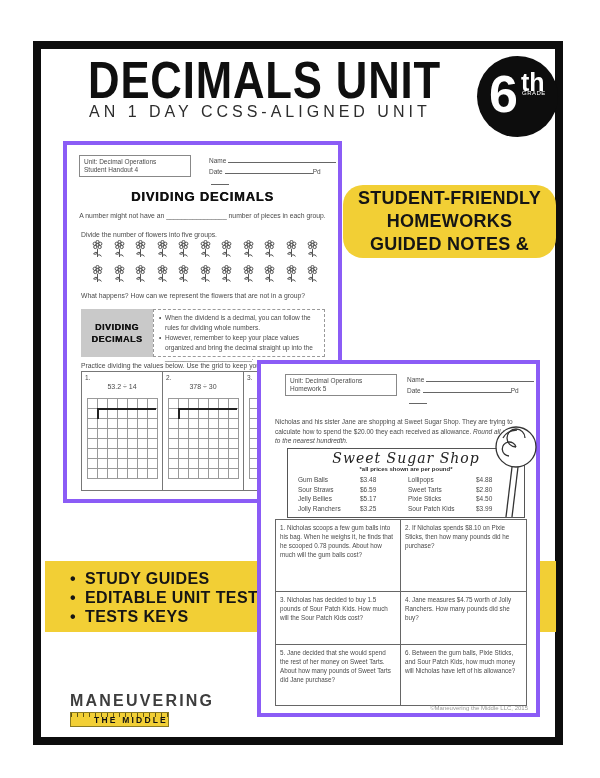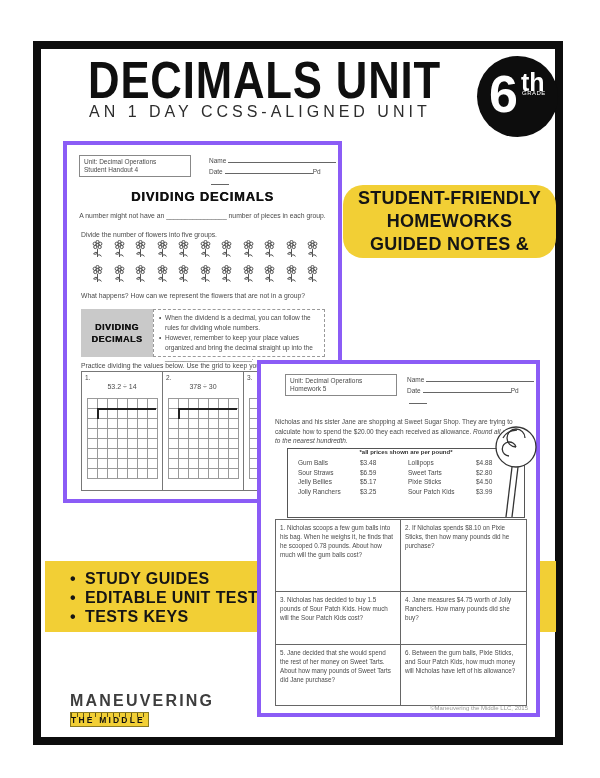--- a/index.html
+++ b/index.html
@@ -95,22 +95,22 @@
             display:grid; grid-template-columns:1fr 1fr; grid-template-rows:72px 53px 60px; }
   .qcell { border-right:1px solid #666; border-bottom:1px solid #666; padding:3px 4px;
            font-size:6.3px; line-height:9px; }
   .qcell:nth-child(2n) { border-right:none; }
   .qcell:nth-child(5), .qcell:nth-child(6) { border-bottom:none; }
   .copyright { position:absolute; right:8px; bottom:2px; font-size:6px; color:#999; }
 
   
   .logo { position:absolute; left:70px; top:692px; z-index:2; }
   .logo-top { font-size:16px; font-weight:bold; letter-spacing:2.2px; color:#3d3d3d; }
-  .logo-ruler { margin-top:2px; width:79px; height:15px; background:#F2CF35; border:1px solid #8a7a20;
-                text-align:left; font-size:8.5px; font-weight:bold; letter-spacing:2.2px; color:#111;
+  .logo-ruler { margin-top:2px; width:99px; height:15px; background:#F2CF35; border:1px solid #8a7a20;
+                text-align:right; font-size:8.5px; font-weight:bold; letter-spacing:2.2px; color:#111;
                 line-height:15px;
                 background-image:repeating-linear-gradient(90deg, rgba(60,55,10,0.8) 0 1px, transparent 1px 6px);
                 background-size:100% 4px; background-repeat:no-repeat; background-position:top left; }
 </style>
 </head>
 <body>
 
 <div class="page">
   <div class="frame"></div>
 
@@ -483,20 +483,21 @@
       <div>Homework 5</div>
     </div>
     <div class="namedate" style="left:146px; top:10px;">
       <div><span>Name</span><span class="uline w100"></span></div>
       <div><span>Date</span><span class="uline w85"></span><span>Pd</span><span class="uline w20"></span></div>
     </div>
 
     <p class="intro2"><span>Nicholas and his sister Jane are shopping at Sweet Sugar Shop.  They are trying to calculate how to spend the $20.00 they each received as allowance.  </span><i>Round all answers to the nearest hundredth.</i></p>
 
     <div class="shop-box">
+      <div class="shop-name">Sweet Sugar Shop</div>
       <div class="shop-note">*all prices shown are per pound*</div>
       <div class="shop-items">
         <span>Gum Balls</span>
           <span>$3.48</span>
           <span>Lollipops</span>
           <span>$4.88</span>
         <span>Sour Straws</span>
           <span>$6.59</span>
           <span>Sweet Tarts</span>
           <span>$2.80</span>

